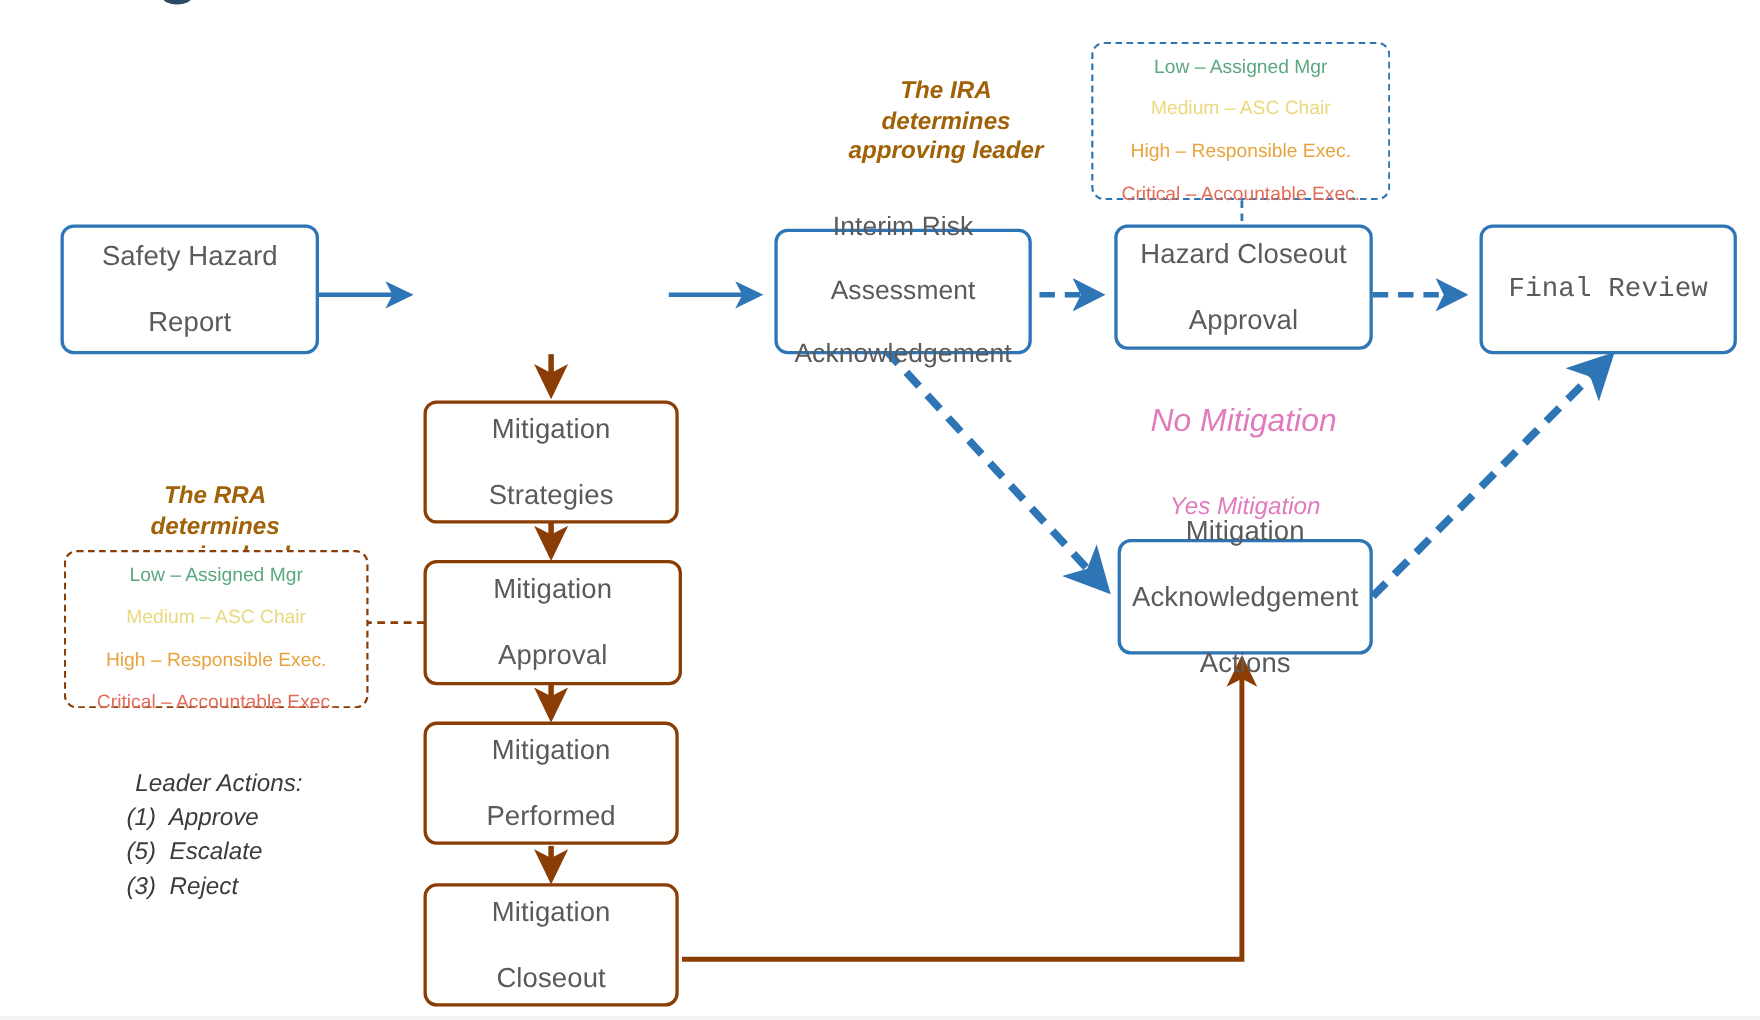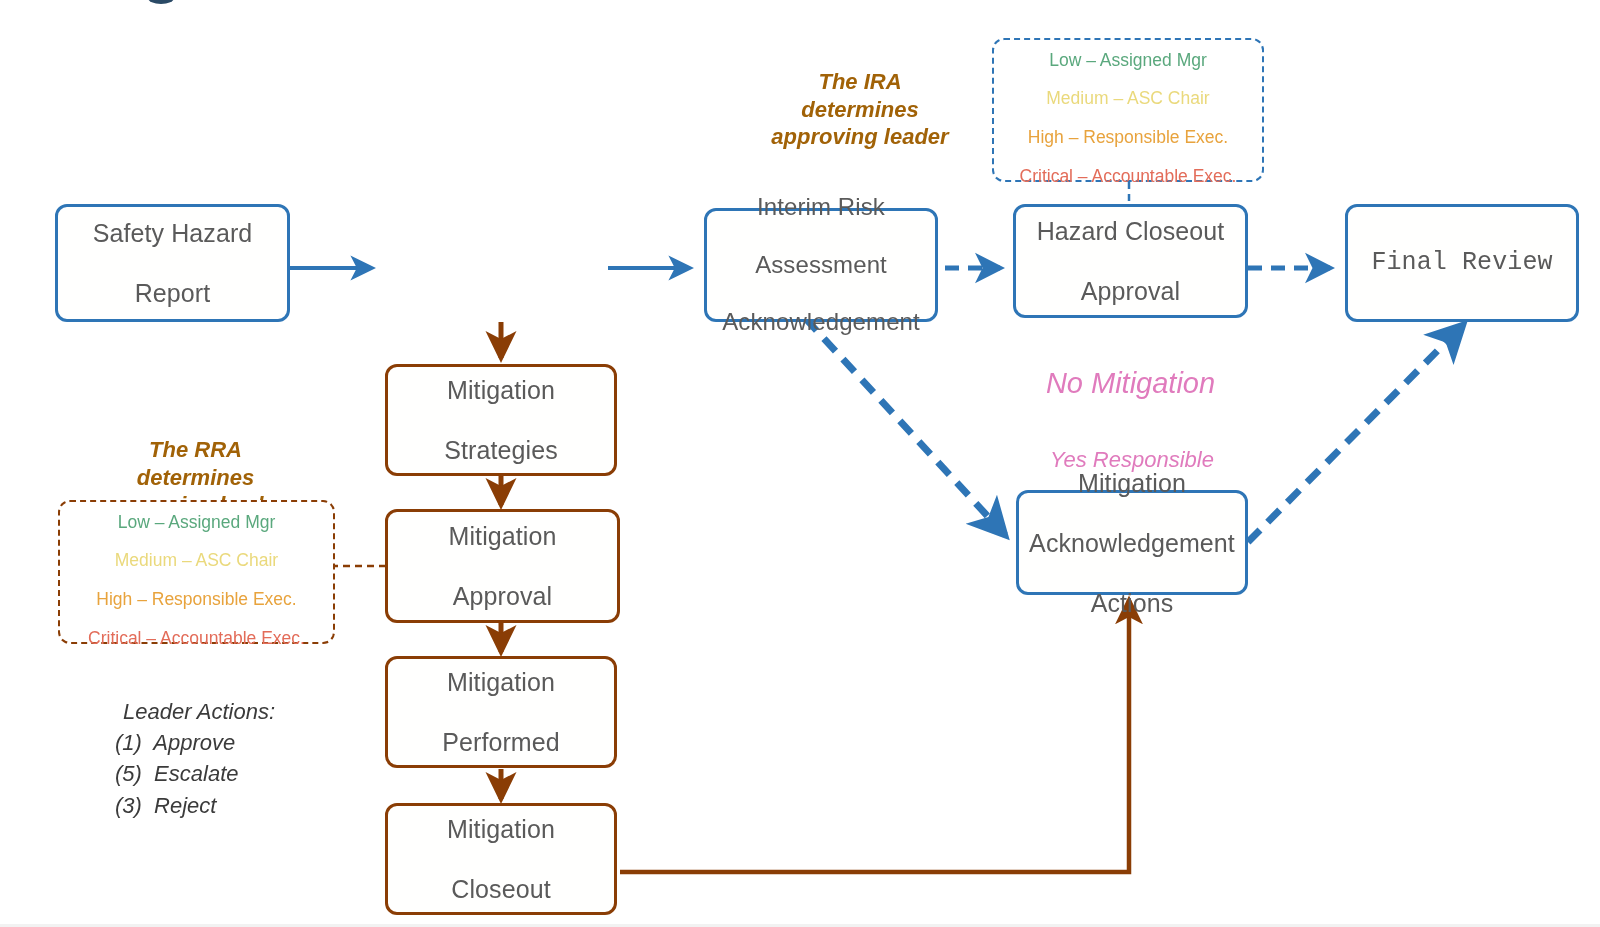--- a/index.html
+++ b/index.html
@@ -201,16 +201,16 @@
 
   <div class="actions" style="left:115px;top:696px;font-size:22px;">
     <div class="hd">Leader Actions:</div>
     <div class="li">(1)  Approve</div>
     <div class="li">(5)  Escalate</div>
     <div class="li">(3)  Reject</div>
   </div>
 
   <div class="pinklabel" style="left:1013px;top:322px;width:235px;font-size:29px;margin-top:45px;">No Mitigation</div>
 
-  <div class="pinklabel" style="left:1016px;top:447px;width:232px;font-size:22px;">Yes Responsible</div>
+  <div class="pinklabel" style="left:1016px;top:447px;width:232px;font-size:22px;">Yes Mitigation</div>
 
   <div class="bottomrule"></div>
 </div>
 
 </body></html>

